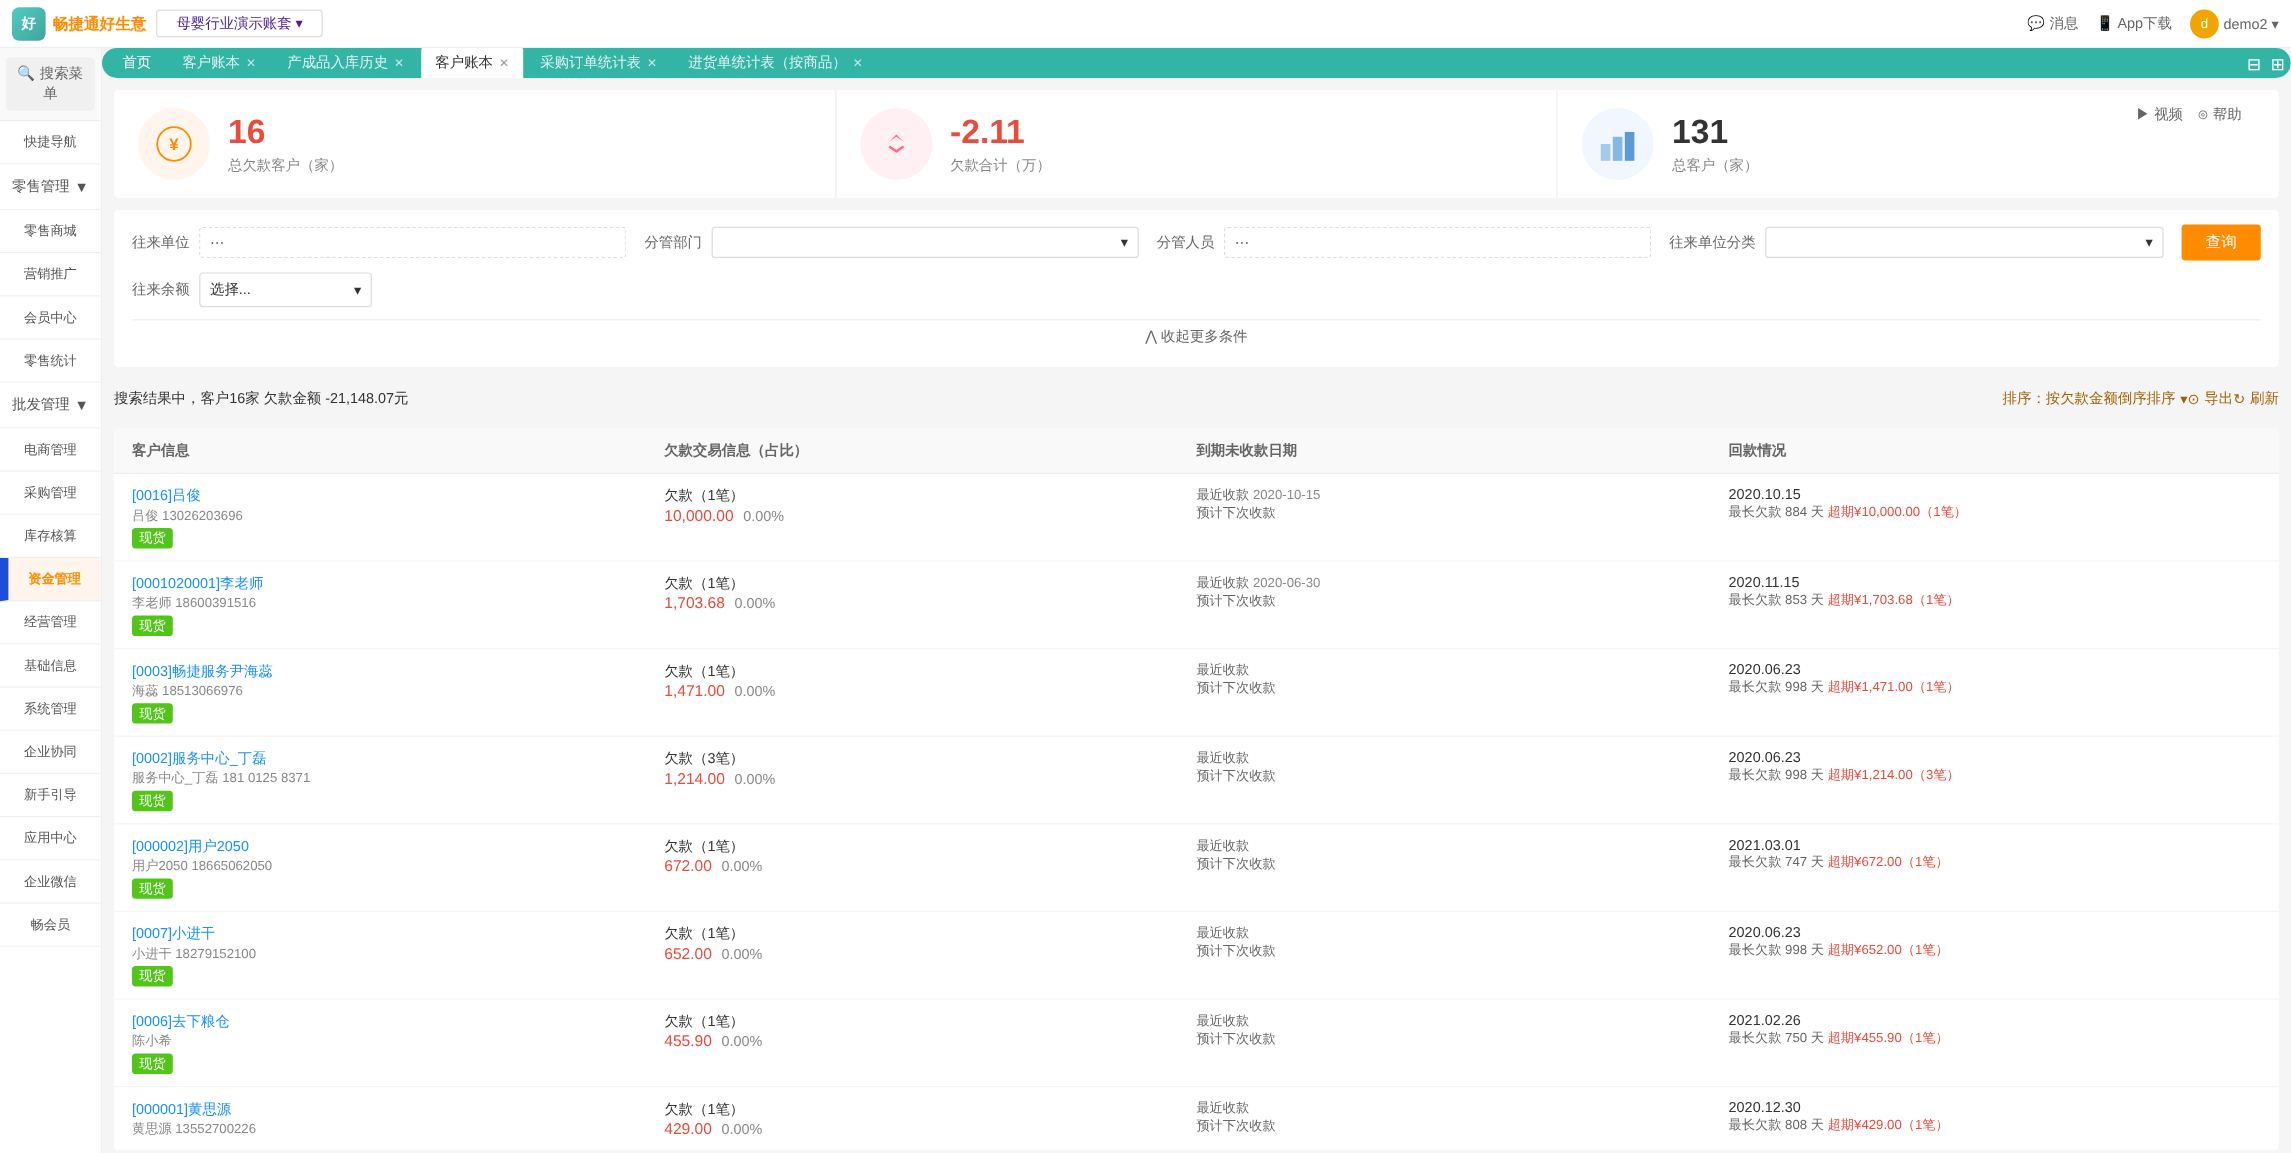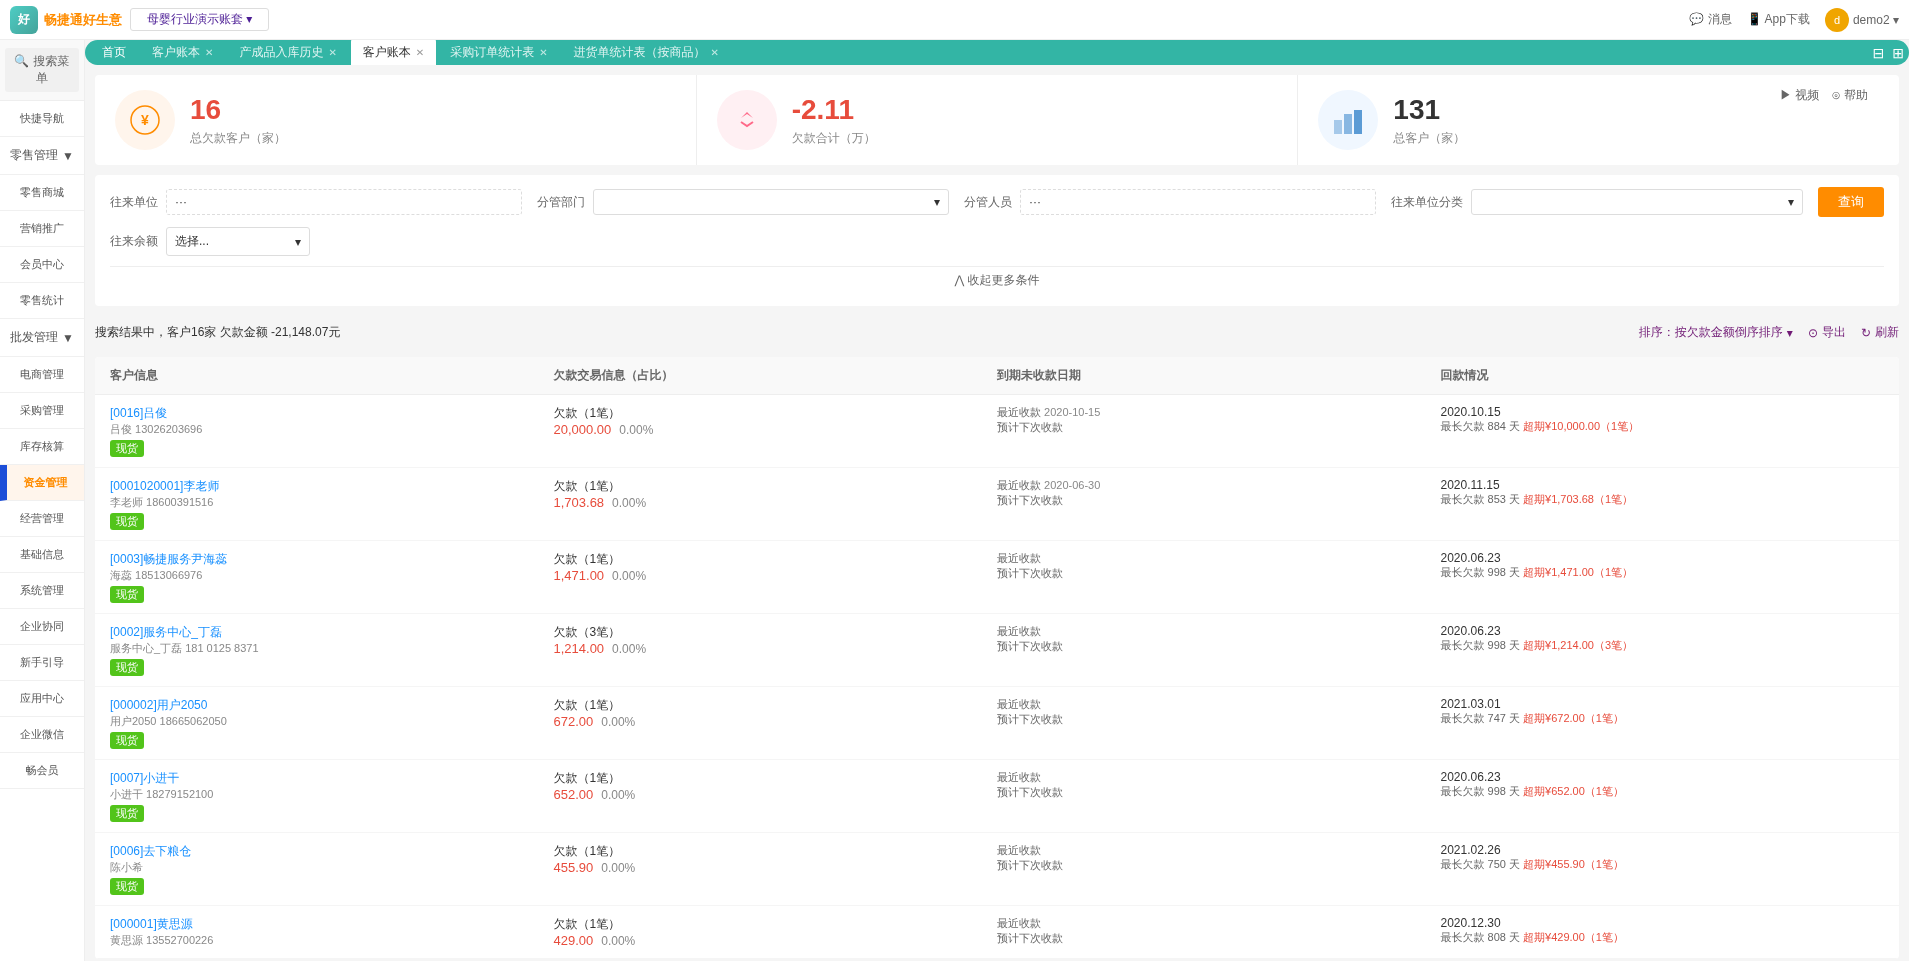--- a/index.html
+++ b/index.html
@@ -63,21 +63,21 @@
     .filter-label { font-size: 12px; color: #666; white-space: nowrap; }
     .filter-input { flex: 1; border: 1px solid #ddd; border-radius: 3px; padding: 5px 8px; font-size: 12px; display: flex; align-items: center; justify-content: space-between; cursor: pointer; background: #fff; }
     .filter-input-dotted { border-style: dashed; }
     .filter-select { flex: 1; border: 1px solid #ddd; border-radius: 3px; padding: 5px 8px; font-size: 12px; background: #fff; display: flex; align-items: center; justify-content: space-between; cursor: pointer; }
     .btn-search { background: #ff8c00; color: #fff; border: none; padding: 6px 20px; border-radius: 3px; font-size: 13px; cursor: pointer; }
     .filter-collapse { text-align: center; padding: 5px; color: #666; font-size: 12px; cursor: pointer; border-top: 1px solid #eee; margin-top: 5px; }
 
     
     .result-bar { display: flex; align-items: center; justify-content: space-between; padding: 8px 0; margin-bottom: 8px; }
     .result-info { font-size: 12px; color: #333; }
-    .result-actions { display: flex; align-items: center; gap: 15px; font-size: 12px; color: #701a75; }
+    .result-actions { display: flex; align-items: center; font-size: 12px; color: #a16207; }
     .result-actions span { cursor: pointer; display: flex; align-items: center; gap: 4px; }
 
     
     .data-table { background: #fff; border-radius: 4px; overflow: hidden; }
     .table-header { display: grid; grid-template-columns: 1fr 1fr 1fr 1fr; background: #f9f9f9; border-bottom: 1px solid #eee; padding: 10px 15px; font-size: 12px; color: #666; font-weight: bold; }
     .table-row { display: grid; grid-template-columns: 1fr 1fr 1fr 1fr; border-bottom: 1px solid #f5f5f5; padding: 10px 15px; font-size: 12px; align-items: start; }
     .customer-name { color: #1890ff; cursor: pointer; font-size: 12px; }
     .customer-phone { color: #888; font-size: 11px; }
     .badge { display: inline-block; padding: 1px 6px; border-radius: 3px; font-size: 11px; margin-top: 3px; }
     .badge-green { background: #52c41a; color: #fff; }
@@ -333,21 +333,21 @@
         </div>
 
         <div class="table-row">
           <div>
             <div class="customer-name">[0016]吕俊</div>
             <div class="customer-phone">吕俊  13026203696</div>
             <span class="badge badge-green">现货</span>
           </div>
           <div>
             <div>欠款（1笔）</div>
-            <div><span class="amount-red">20,000.00</span><span class="amount-percent">0.00%</span></div>
+            <div><span class="amount-red">10,000.00</span><span class="amount-percent">0.00%</span></div>
           </div>
           <div>
             <div class="payment-info">最近收款 <span class="payment-date">2020-10-15</span></div>
             <div class="payment-info">预计下次收款</div>
           </div>
           <div>
             <div>2020.10.15</div>
             <div style="font-size:11px;color:#666;">最长欠款 884 天 <span class="overdue-red">超期¥10,000.00（1笔）</span></div>
           </div>
         </div>

